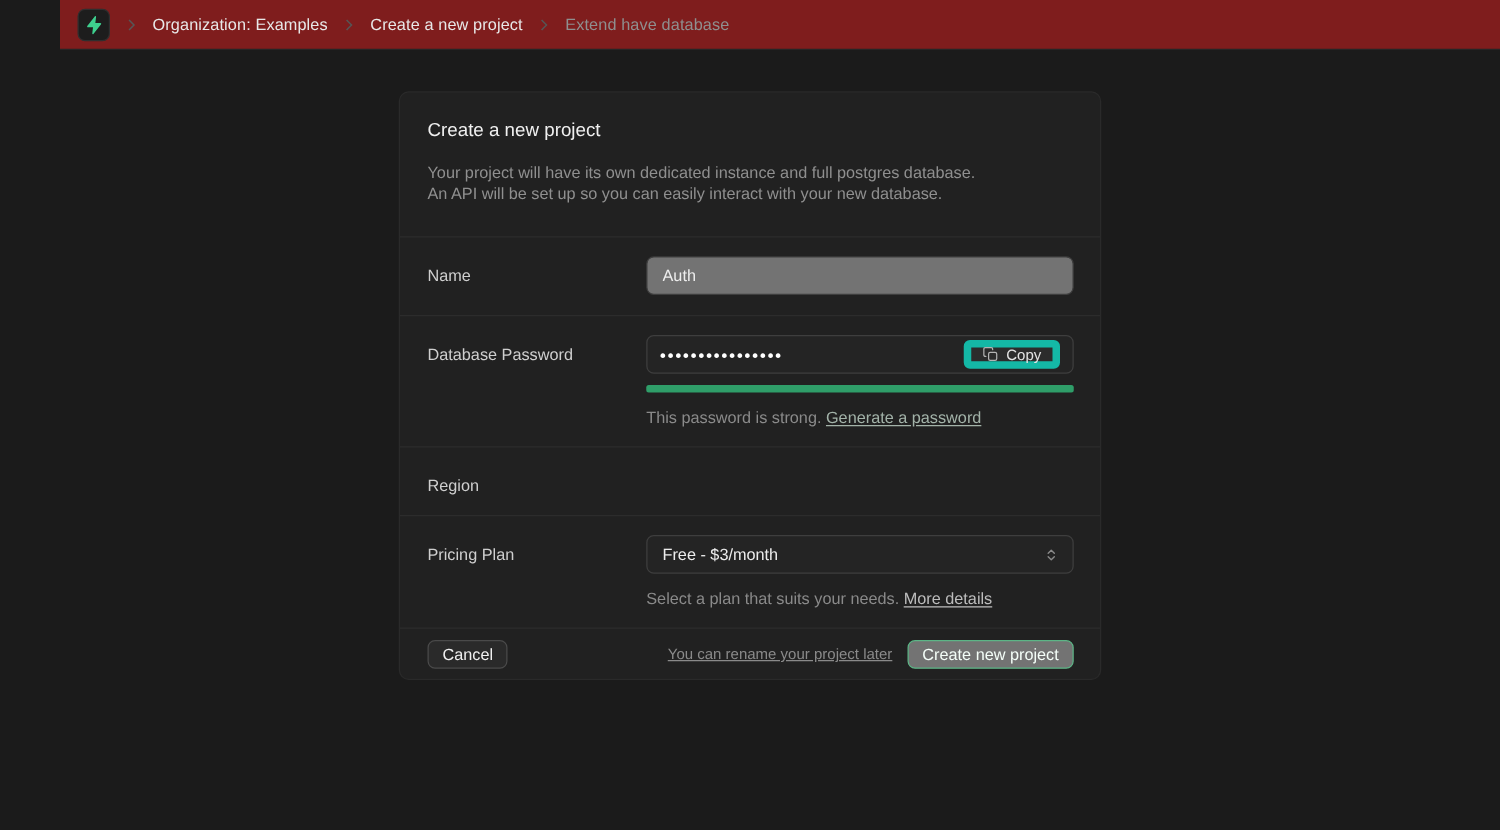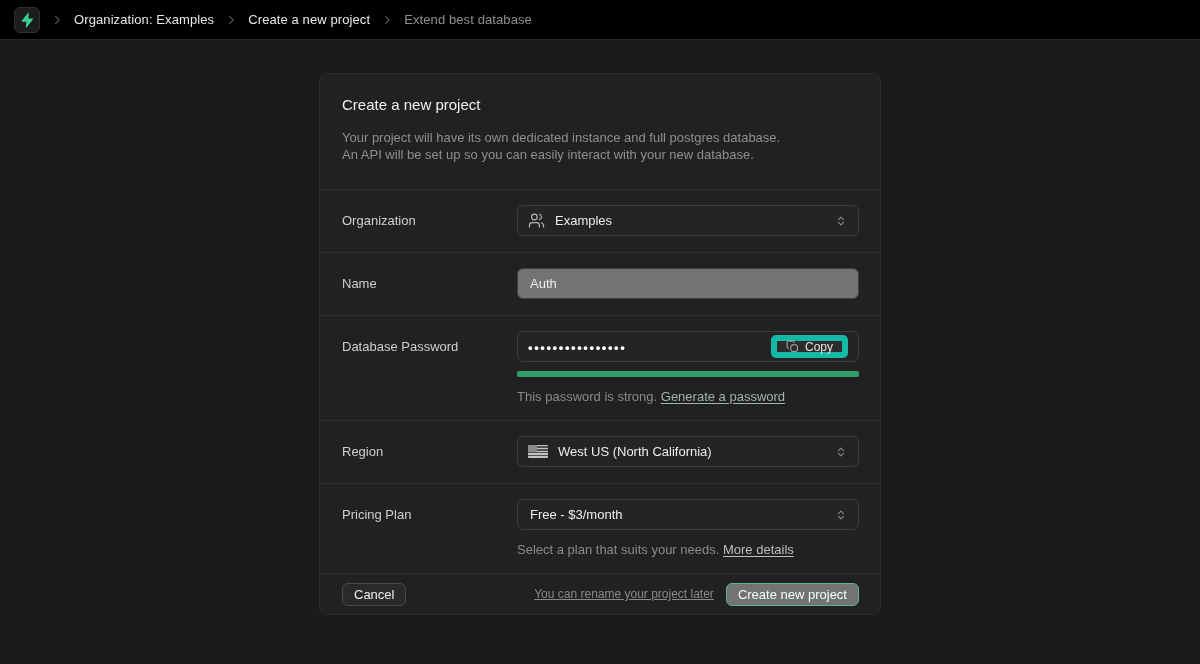--- a/index.html
+++ b/index.html
@@ -7,25 +7,26 @@
     width: 1200px; height: 664px;
     background: #1b1b1b;
     font-family: "Liberation Sans", "DejaVu Sans", sans-serif;
     overflow: hidden;
     -webkit-font-smoothing: antialiased;
   }
 
   
   .topbar {
     height: 40px;
-    background: #000000;
+    background: #7f1d1d;
     border-bottom: 1px solid #262626;
     display: flex;
     align-items: center;
     padding: 0 14px;
+    margin-left: 48px;
   }
   .logo-box {
     width: 26px; height: 26px;
     border: 1px solid #2f2f2f;
     border-radius: 6px;
     display: flex; align-items: center; justify-content: center;
     background: #1d1d1d;
     cursor: pointer;
   }
   .crumb-sep {
@@ -219,53 +220,31 @@
         <polyline points="6 3.5 10.5 8 6 12.5"></polyline>
       </svg>
   </span>
   <span class="crumb">Create a new project</span>
 
   <span class="crumb-sep">
     <svg width="14" height="14" viewBox="0 0 16 16" fill="none" stroke="currentColor" stroke-width="1.4">
         <polyline points="6 3.5 10.5 8 6 12.5"></polyline>
       </svg>
   </span>
-  <span class="crumb muted">Extend best database</span>
+  <span class="crumb muted">Extend have database</span>
 </div>
 
 <div class="card">
 
   <div class="card-header">
     <div class="card-title">Create a new project</div>
     <div class="card-desc">Your project will have its own dedicated instance and full postgres database.</div>
     <div class="card-desc">An API will be set up so you can easily interact with your new database.</div>
   </div>
 
-  <div class="section">
-    <div class="section-label">Organization</div>
-    <div class="section-control">
-      <div class="select-box">
-        <span class="icon">
-          <svg width="17" height="17" viewBox="0 0 24 24" fill="none" stroke="currentColor" stroke-width="1.7" stroke-linecap="round" stroke-linejoin="round">
-            <path d="M16 21v-2a4 4 0 0 0-4-4H6a4 4 0 0 0-4 4v2"></path>
-              <circle cx="9" cy="7" r="4"></circle>
-            <path d="M22 21v-2a4 4 0 0 0-3-3.87"></path>
-              <path d="M16 3.13a4 4 0 0 1 0 7.75"></path>
-          </svg>
-        </span>
-        <span class="value">Examples</span>
-        <span class="chevrons">
-          <svg width="14" height="14" viewBox="0 0 20 20" fill="none" stroke="currentColor" stroke-width="1.6" stroke-linecap="round" stroke-linejoin="round">
-            <polyline points="6.5 8 10 4.5 13.5 8"></polyline>
-              <polyline points="6.5 12 10 15.5 13.5 12"></polyline>
-          </svg>
-        </span>
-      </div>
-    </div>
-  </div>
 
   <div class="section">
     <div class="section-label">Name</div>
     <div class="section-control">
       <input class="text-input" type="text" value="Auth" style="">
     </div>
   </div>
 
   <div class="section">
     <div class="section-label">Database Password</div>
@@ -283,30 +262,20 @@
         </button>
       </div>
       <div class="strength-bar"></div>
       <div class="hint"><span>This password is strong. </span><a>Generate a password</a></div>
     </div>
   </div>
 
   <div class="section">
     <div class="section-label">Region</div>
     <div class="section-control">
-      <div class="select-box">
-        <span class="flag"></span>
-        <span class="value">West US (North California)</span>
-        <span class="chevrons">
-          <svg width="14" height="14" viewBox="0 0 20 20" fill="none" stroke="currentColor" stroke-width="1.6" stroke-linecap="round" stroke-linejoin="round">
-            <polyline points="6.5 8 10 4.5 13.5 8"></polyline>
-              <polyline points="6.5 12 10 15.5 13.5 12"></polyline>
-          </svg>
-        </span>
-      </div>
     </div>
   </div>
 
   <div class="section">
     <div class="section-label">Pricing Plan</div>
     <div class="section-control">
       <div class="select-box">
         <span class="value no-icon">Free - $3/month</span>
         <span class="chevrons">
           <svg width="14" height="14" viewBox="0 0 20 20" fill="none" stroke="currentColor" stroke-width="1.6" stroke-linecap="round" stroke-linejoin="round">

